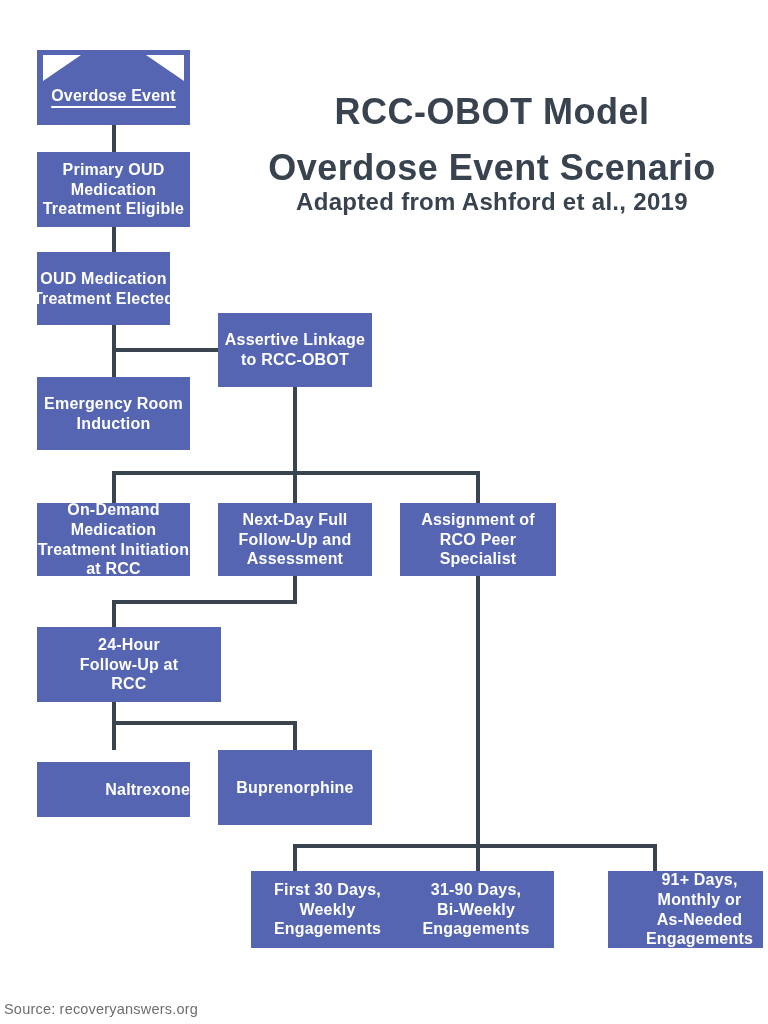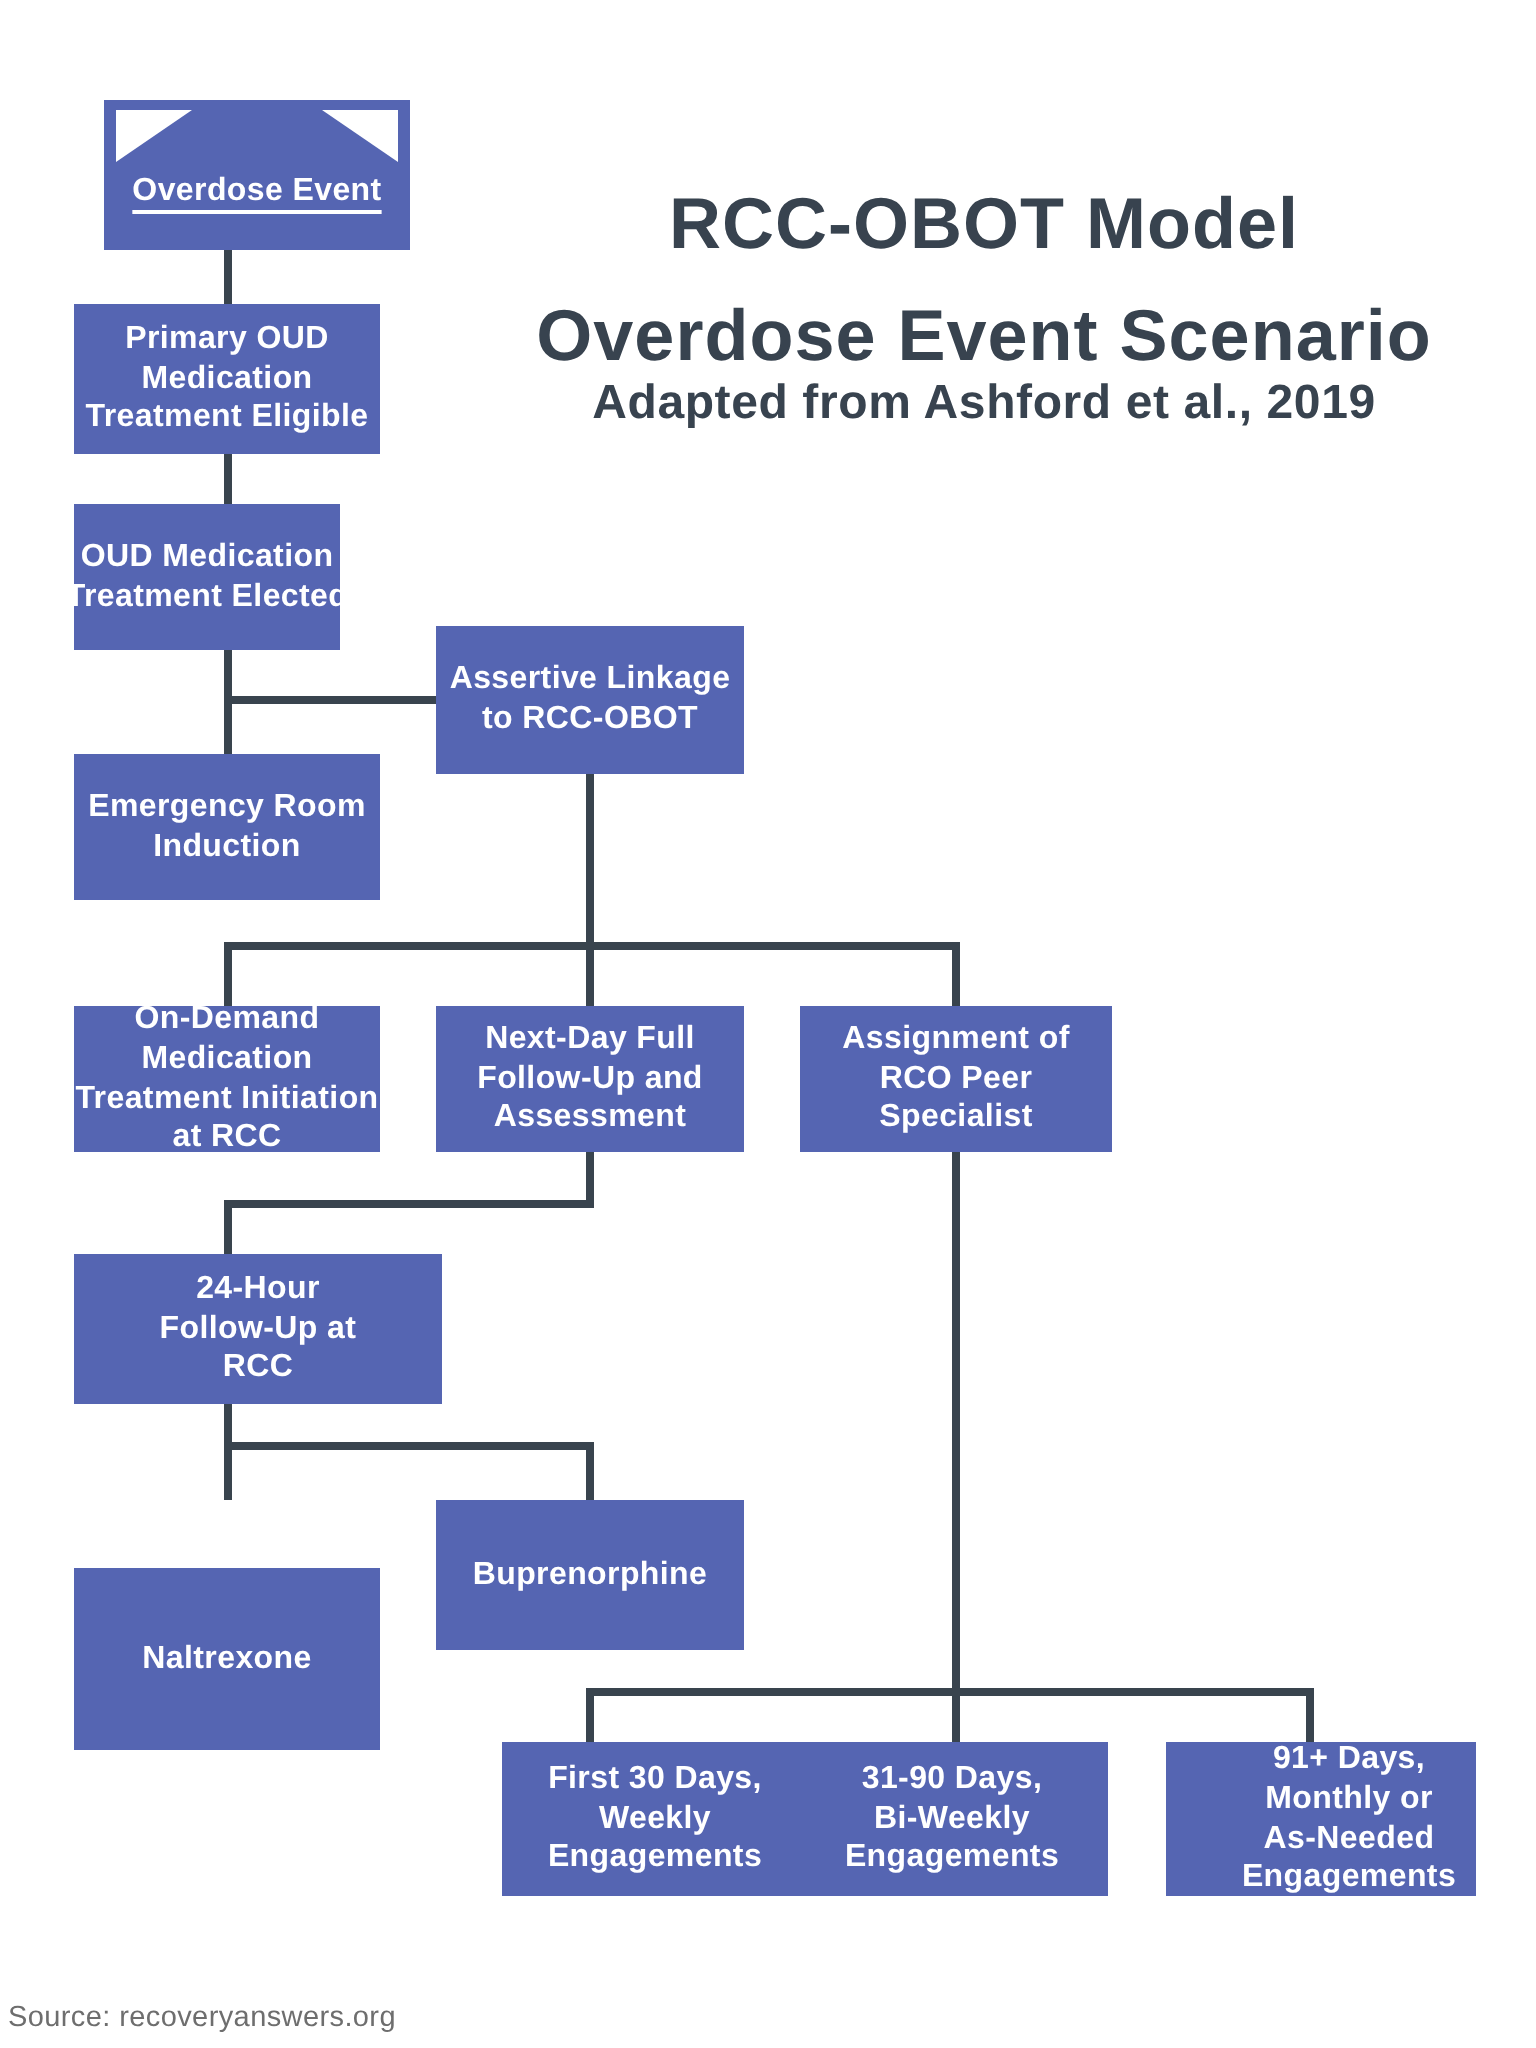--- a/index.html
+++ b/index.html
@@ -57,21 +57,21 @@
     line-height: 1.22;
     white-space: pre;
     letter-spacing: 0.2px;
   }
   .node .node-label { display: inline-block; }
   .underlined {
     text-decoration: underline;
     text-decoration-thickness: 2px;
     text-underline-offset: 5px;
   }
-  .pad-top { padding-top: 16px; margin-left: 15px; }
+  .pad-top { padding-top: 16px; }
   .tri {
     position: absolute;
     width: 38px;
     height: 26px;
     background: #ffffff;
     top: 5px;
   }
   .tri-left  { left: 6px;  clip-path: polygon(0 0, 100% 0, 0 100%); }
   .tri-right { right: 6px; clip-path: polygon(0 0, 100% 0, 100% 100%); }
   .conn { position: absolute; background: var(--connector); }
@@ -159,41 +159,41 @@
 RCO Peer
 Specialist</span>
   </div>
 
   <div class="node" style="left:37px; top:627px; width:184px; height:75px;">
     <span class="node-label">24-Hour
 Follow-Up at
 RCC</span>
   </div>
 
-  <div class="node" style="left:37px; top:784px; width:153px; height:91px;">
+  <div class="node" style="left:37px; top:762px; width:153px; height:55px;justify-content:flex-end;">
     <span class="node-label">Naltrexone</span>
   </div>
 
   <div class="node" style="left:218px; top:750px; width:154px; height:75px;">
     <span class="node-label">Buprenorphine</span>
   </div>
 
   <div class="node" style="left:218px; top:871px; width:153px; height:77px;margin-left:33px;">
     <span class="node-label">First 30 Days,
 Weekly
 Engagements</span>
   </div>
 
   <div class="node" style="left:398px; top:871px; width:156px; height:77px;">
     <span class="node-label">31-90 Days,
 Bi-Weekly
 Engagements</span>
   </div>
 
-  <div class="node" style="left:583px; top:871px; width:155px; height:77px;padding-left:28px;">
+  <div class="node" style="left:608px; top:871px; width:155px; height:77px;padding-left:28px;">
     <span class="node-label">91+ Days,
 Monthly or
 As-Needed
 Engagements</span>
   </div>
 
   <div class="source">Source: recoveryanswers.org</div>
 
 </div>
 

